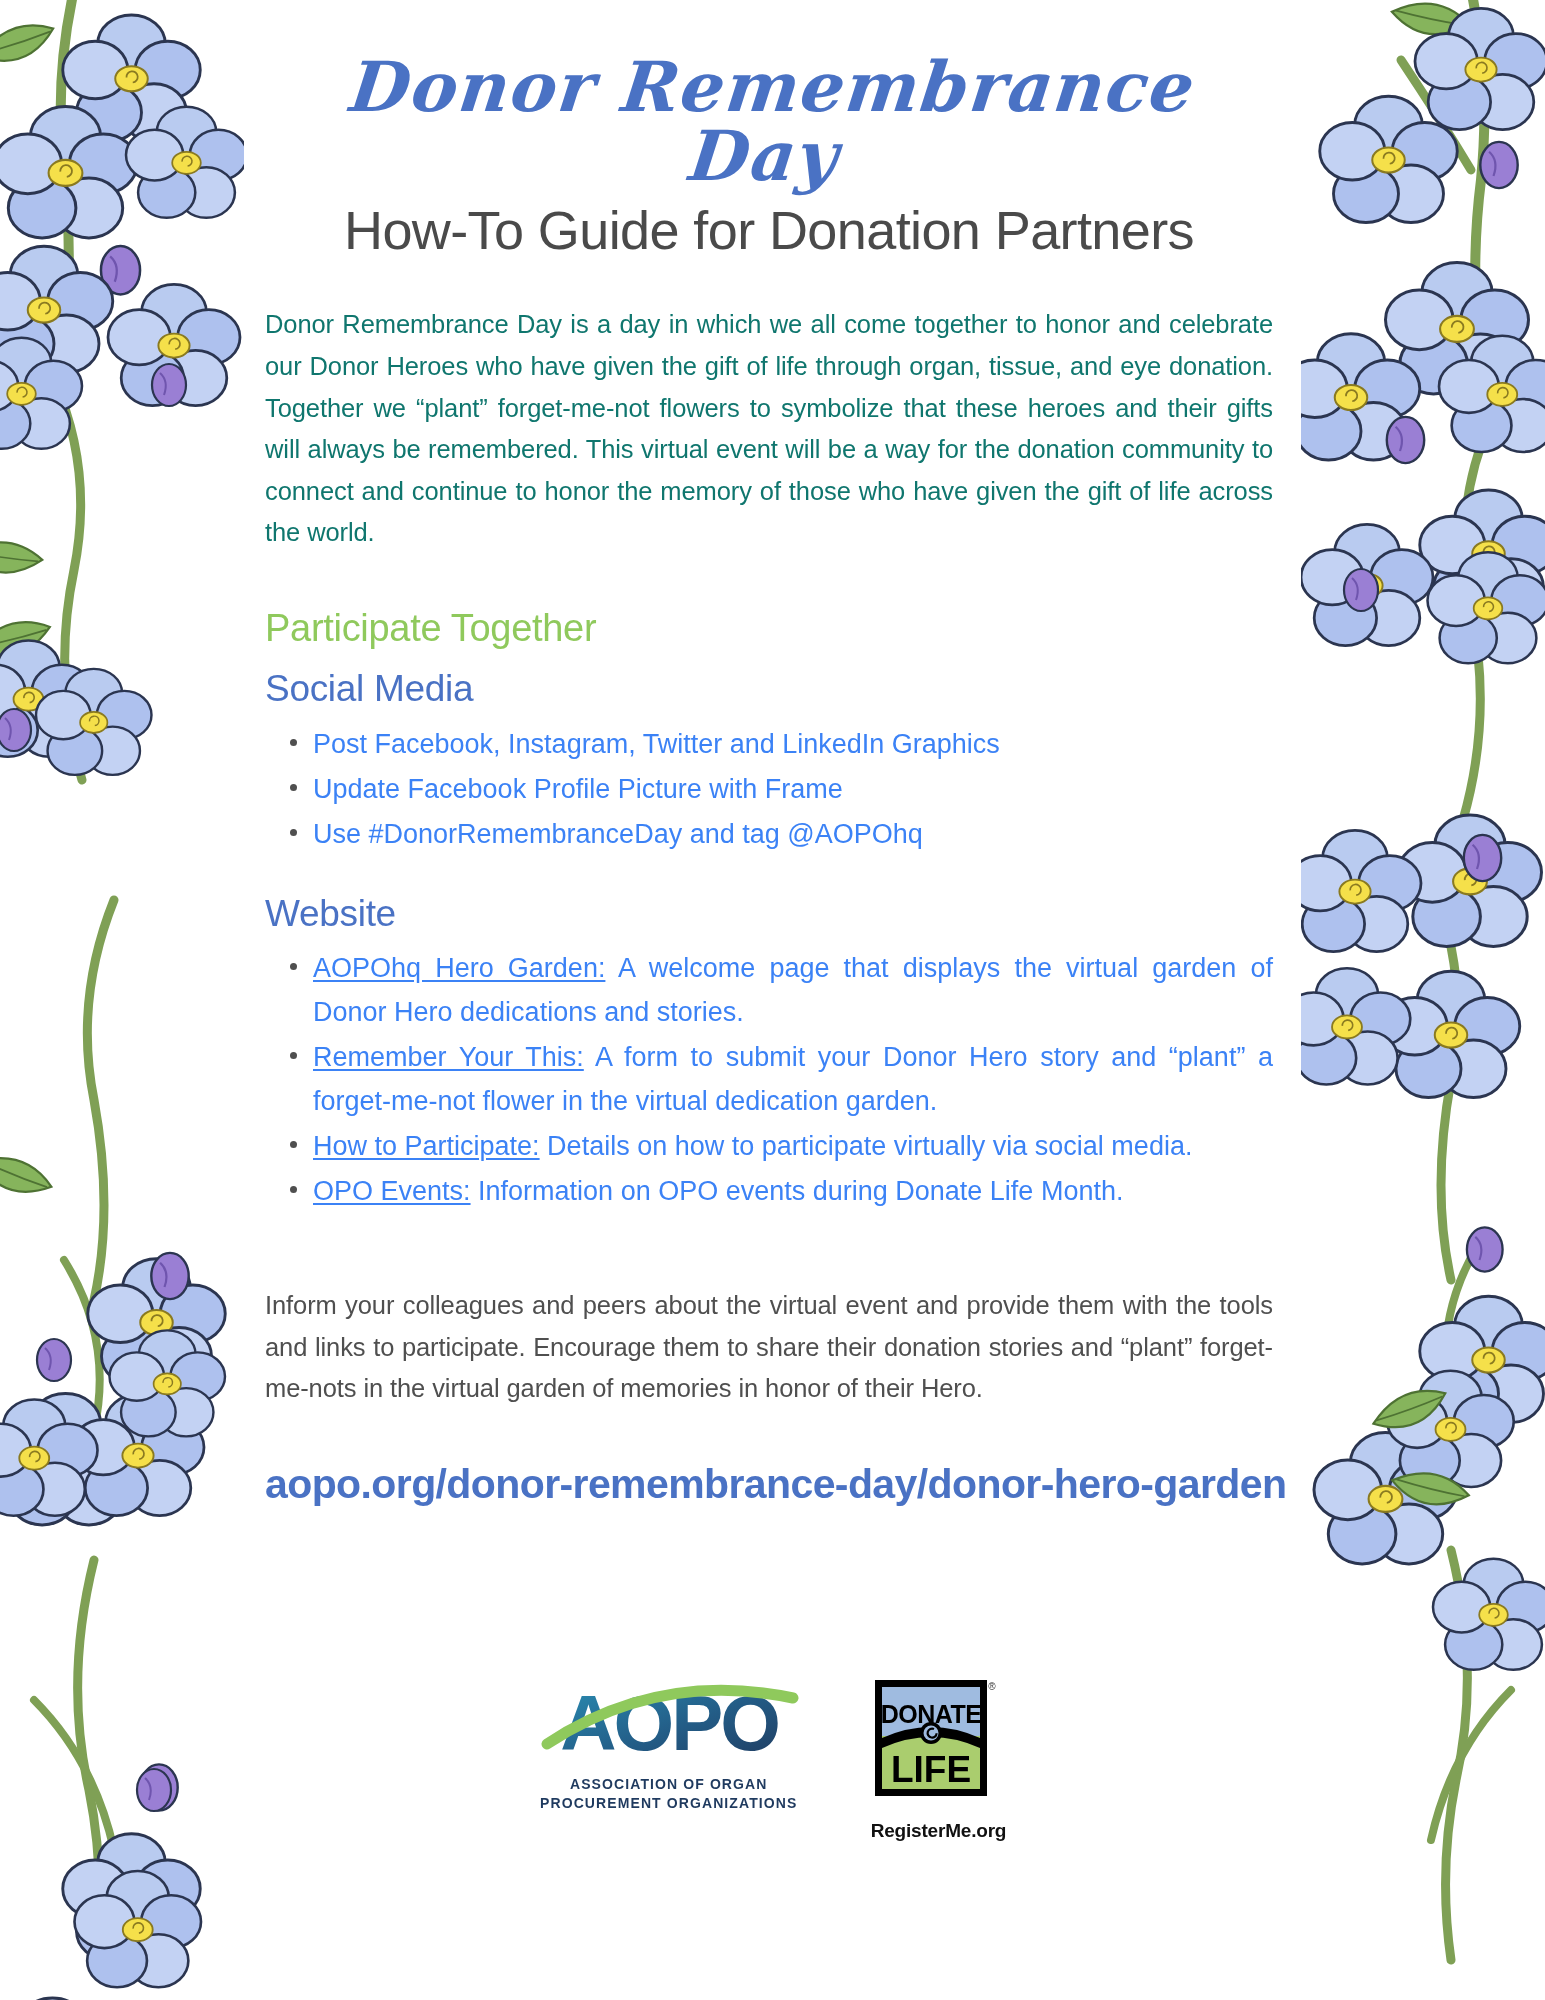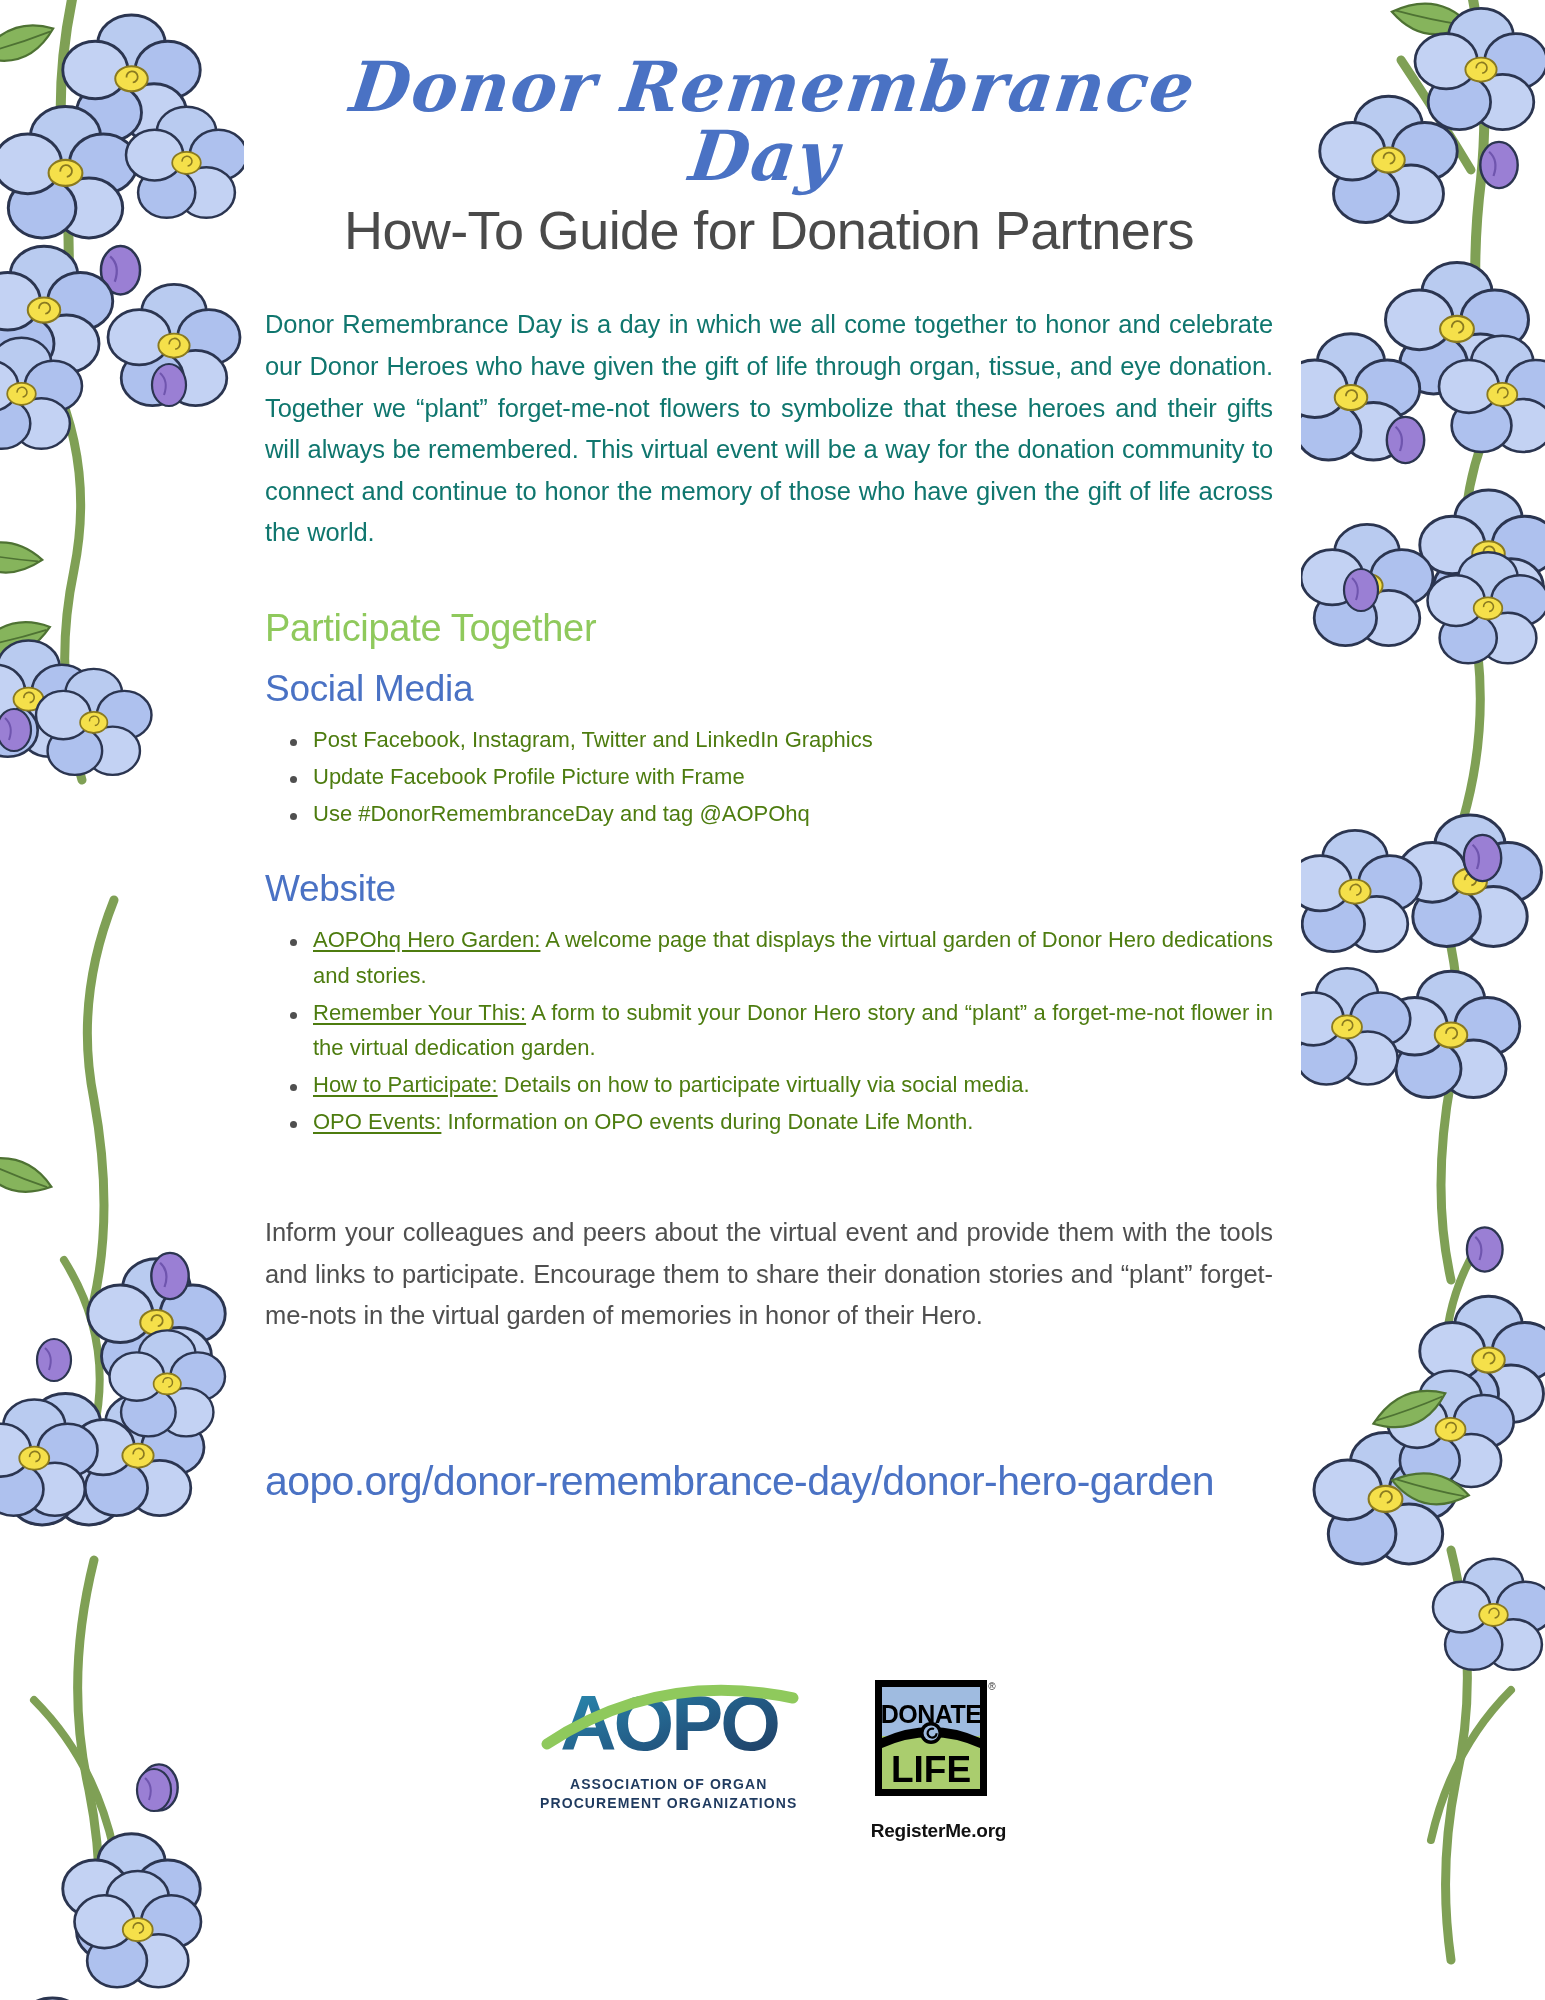--- a/index.html
+++ b/index.html
@@ -87,23 +87,23 @@
   }
   h3.blue.website { margin-top: 36px; }
 
   ul.bullets {
     list-style: none;
     margin-top: 10px;
   }
   ul.bullets li {
     position: relative;
     padding-left: 48px;
-    font-size: 22px;
+    font-size: 27px;
     line-height: 1.63;
-    color: #4d7c0f;
+    color: #3b82f6;
     margin-bottom: 1px;
   }
   ul.bullets li::before {
     content: "";
     position: absolute;
     left: 25px; top: 17px;
     width: 7px; height: 7px;
     border-radius: 50%;
     background: #4f4f4f;
   }
@@ -114,26 +114,27 @@
   .share-body {
     margin-top: 20px;
     font-size: 25.5px;
     line-height: 1.63;
     color: #4f4f4f;
     text-align: justify;
     letter-spacing: -0.1px;
   }
 
   .url {
-    margin-top: 120px;
+    margin-top: 50px;
     font-size: 41px;
     color: #4a72c4;
     letter-spacing: -0.6px;
     line-height: 1.2;
     white-space: nowrap;
+    font-weight: bold;
   }
 
   
   .logos {
     position: absolute;
     left: 0; top: 1672px;
     width: 1545px;
     display: flex;
     justify-content: center;
     align-items: flex-start;

